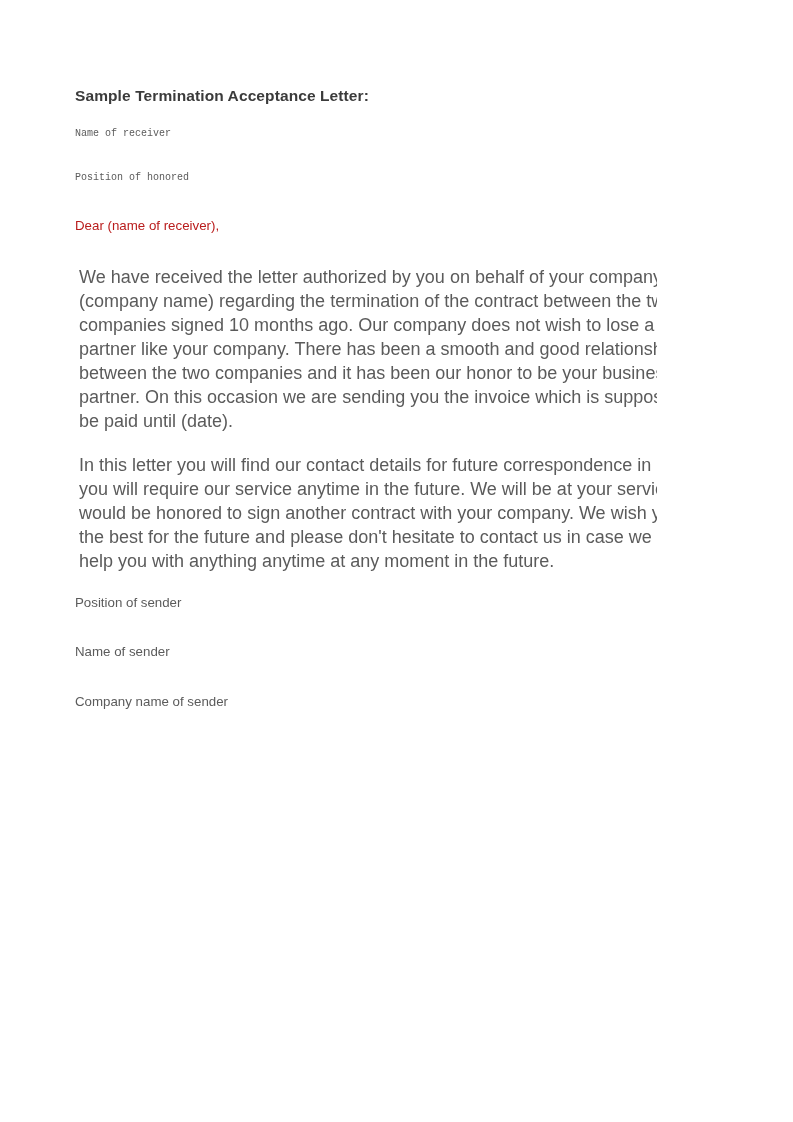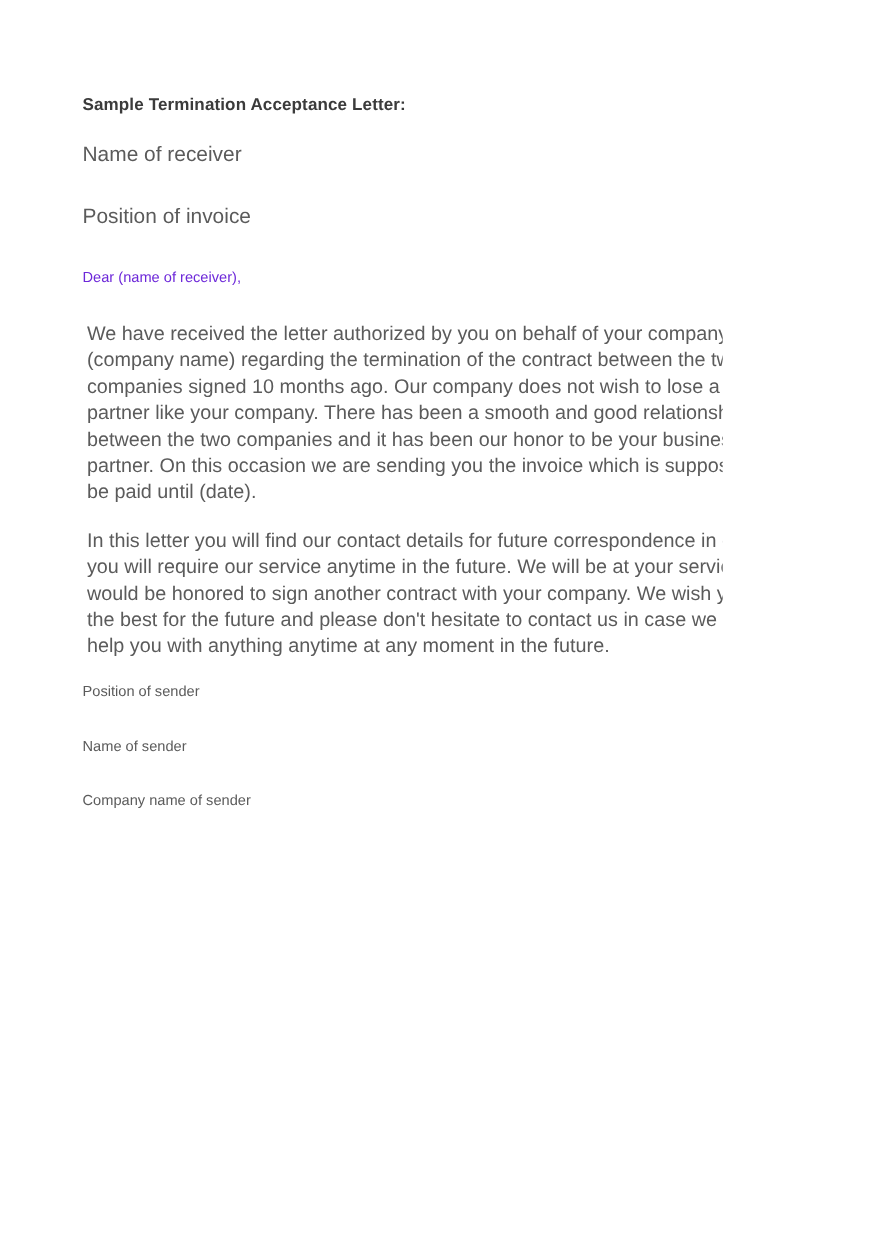--- a/index.html
+++ b/index.html
@@ -32,29 +32,30 @@
   .doc-title {
     font-size: 15.5px;
     font-weight: bold;
     color: #3b3b3b;
     letter-spacing: 0.1px;
     margin: 0 0 20px 0;
     line-height: 1.35;
   }
 
   .addr-line {
-    font-size: 19px;
+    font-size: 10px;
     color: #5b5b5b;
     line-height: 1.45;
     margin: 0 0 30px 0;
+    font-family: Liberation Mono, monospace;
   }
 
   .salutation {
     font-size: 13.3px;
-    color: #6d28d9;
+    color: #b91c1c;
     line-height: 1.45;
     margin: 0 0 30px 0;
   }
 
   .body-para {
     font-size: 18px;
     color: #5b5b5b;
     line-height: 24px;
     margin: 0 0 20px 4px;
     text-align: left;
@@ -78,21 +79,21 @@
 </head>
 <body>
 
 <div class="page">
   <div class="content">
 
     <h1 class="doc-title">Sample Termination Acceptance Letter:</h1>
 
     <p class="addr-line">Name of receiver</p>
 
-    <p class="addr-line">Position of invoice</p>
+    <p class="addr-line">Position of honored</p>
 
 
 
     <p class="salutation">Dear (name of receiver),</p>
 
     <p class="body-para">We have received the letter authorized by you on behalf of your company (company name) regarding the termination of the contract between the two companies signed 10 months ago. Our company does not wish to lose a partner like your company. There has been a smooth and good relationship between the two companies and it has been our honor to be your business partner. On this occasion we are sending you the invoice which is supposed to be paid until (date).</p>
 
     <p class="body-para">In this letter you will find our contact details for future correspondence in case you will require our service anytime in the future. We will be at your service. We would be honored to sign another contract with your company. We wish you all the best for the future and please don't hesitate to contact us in case we can help you with anything anytime at any moment in the future.</p>
 
     <p class="sign-line">Position of sender</p>

